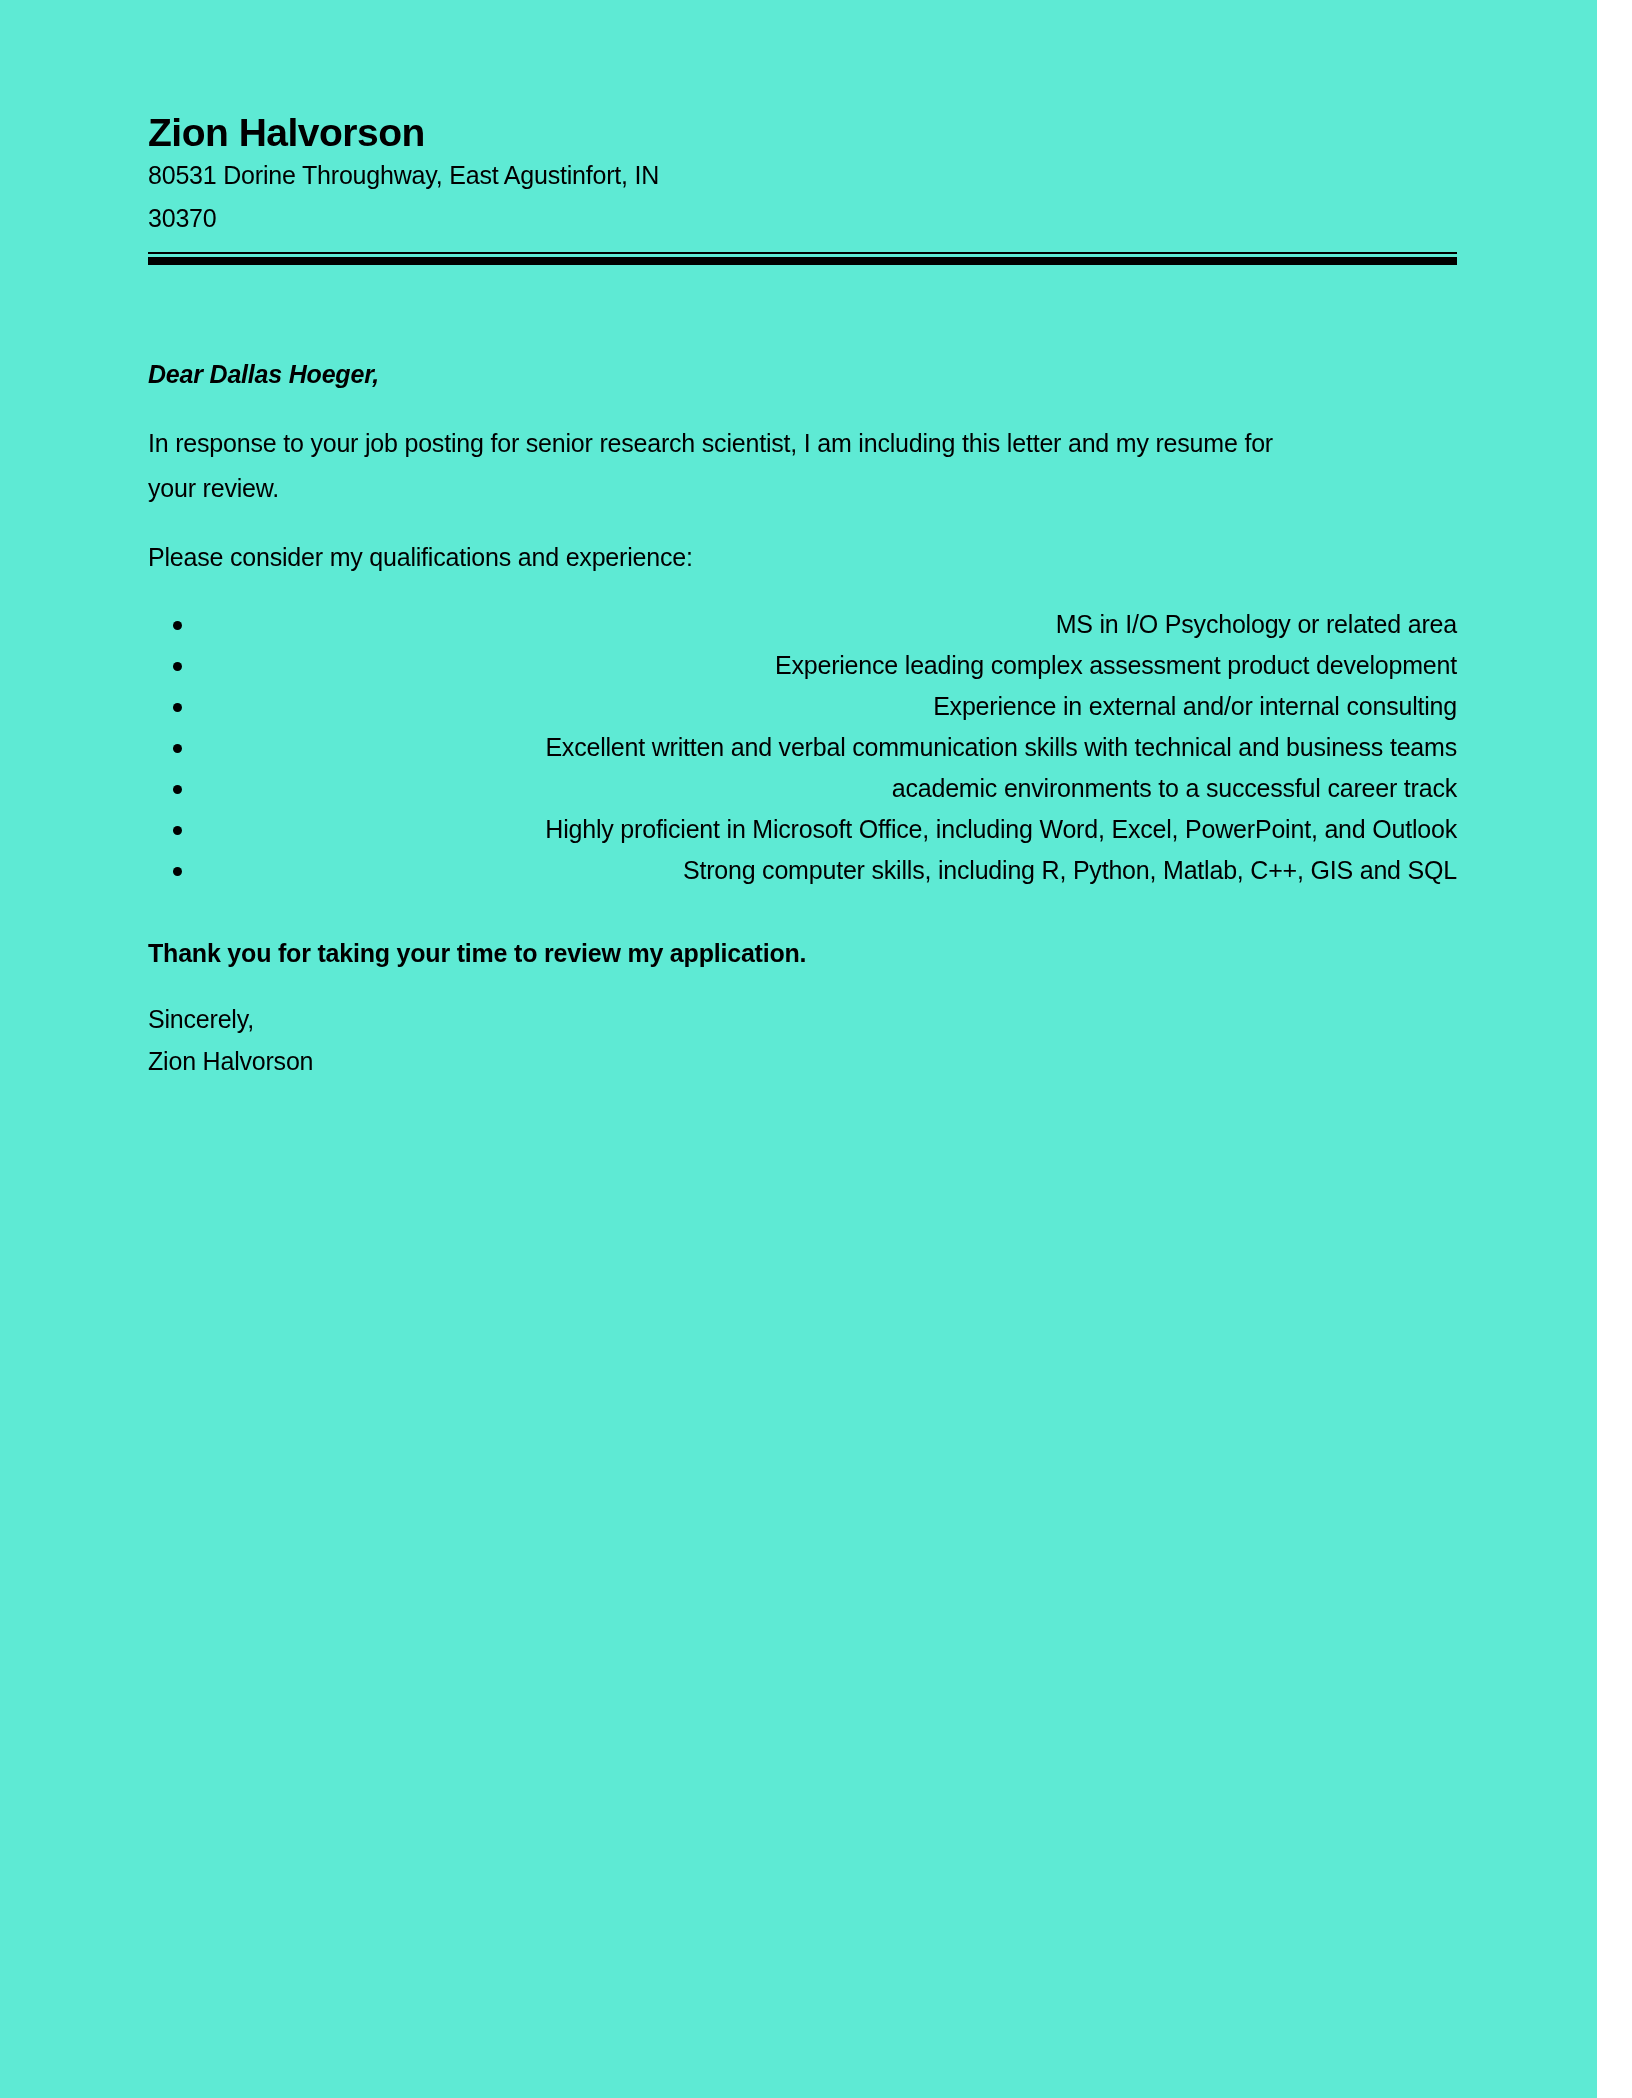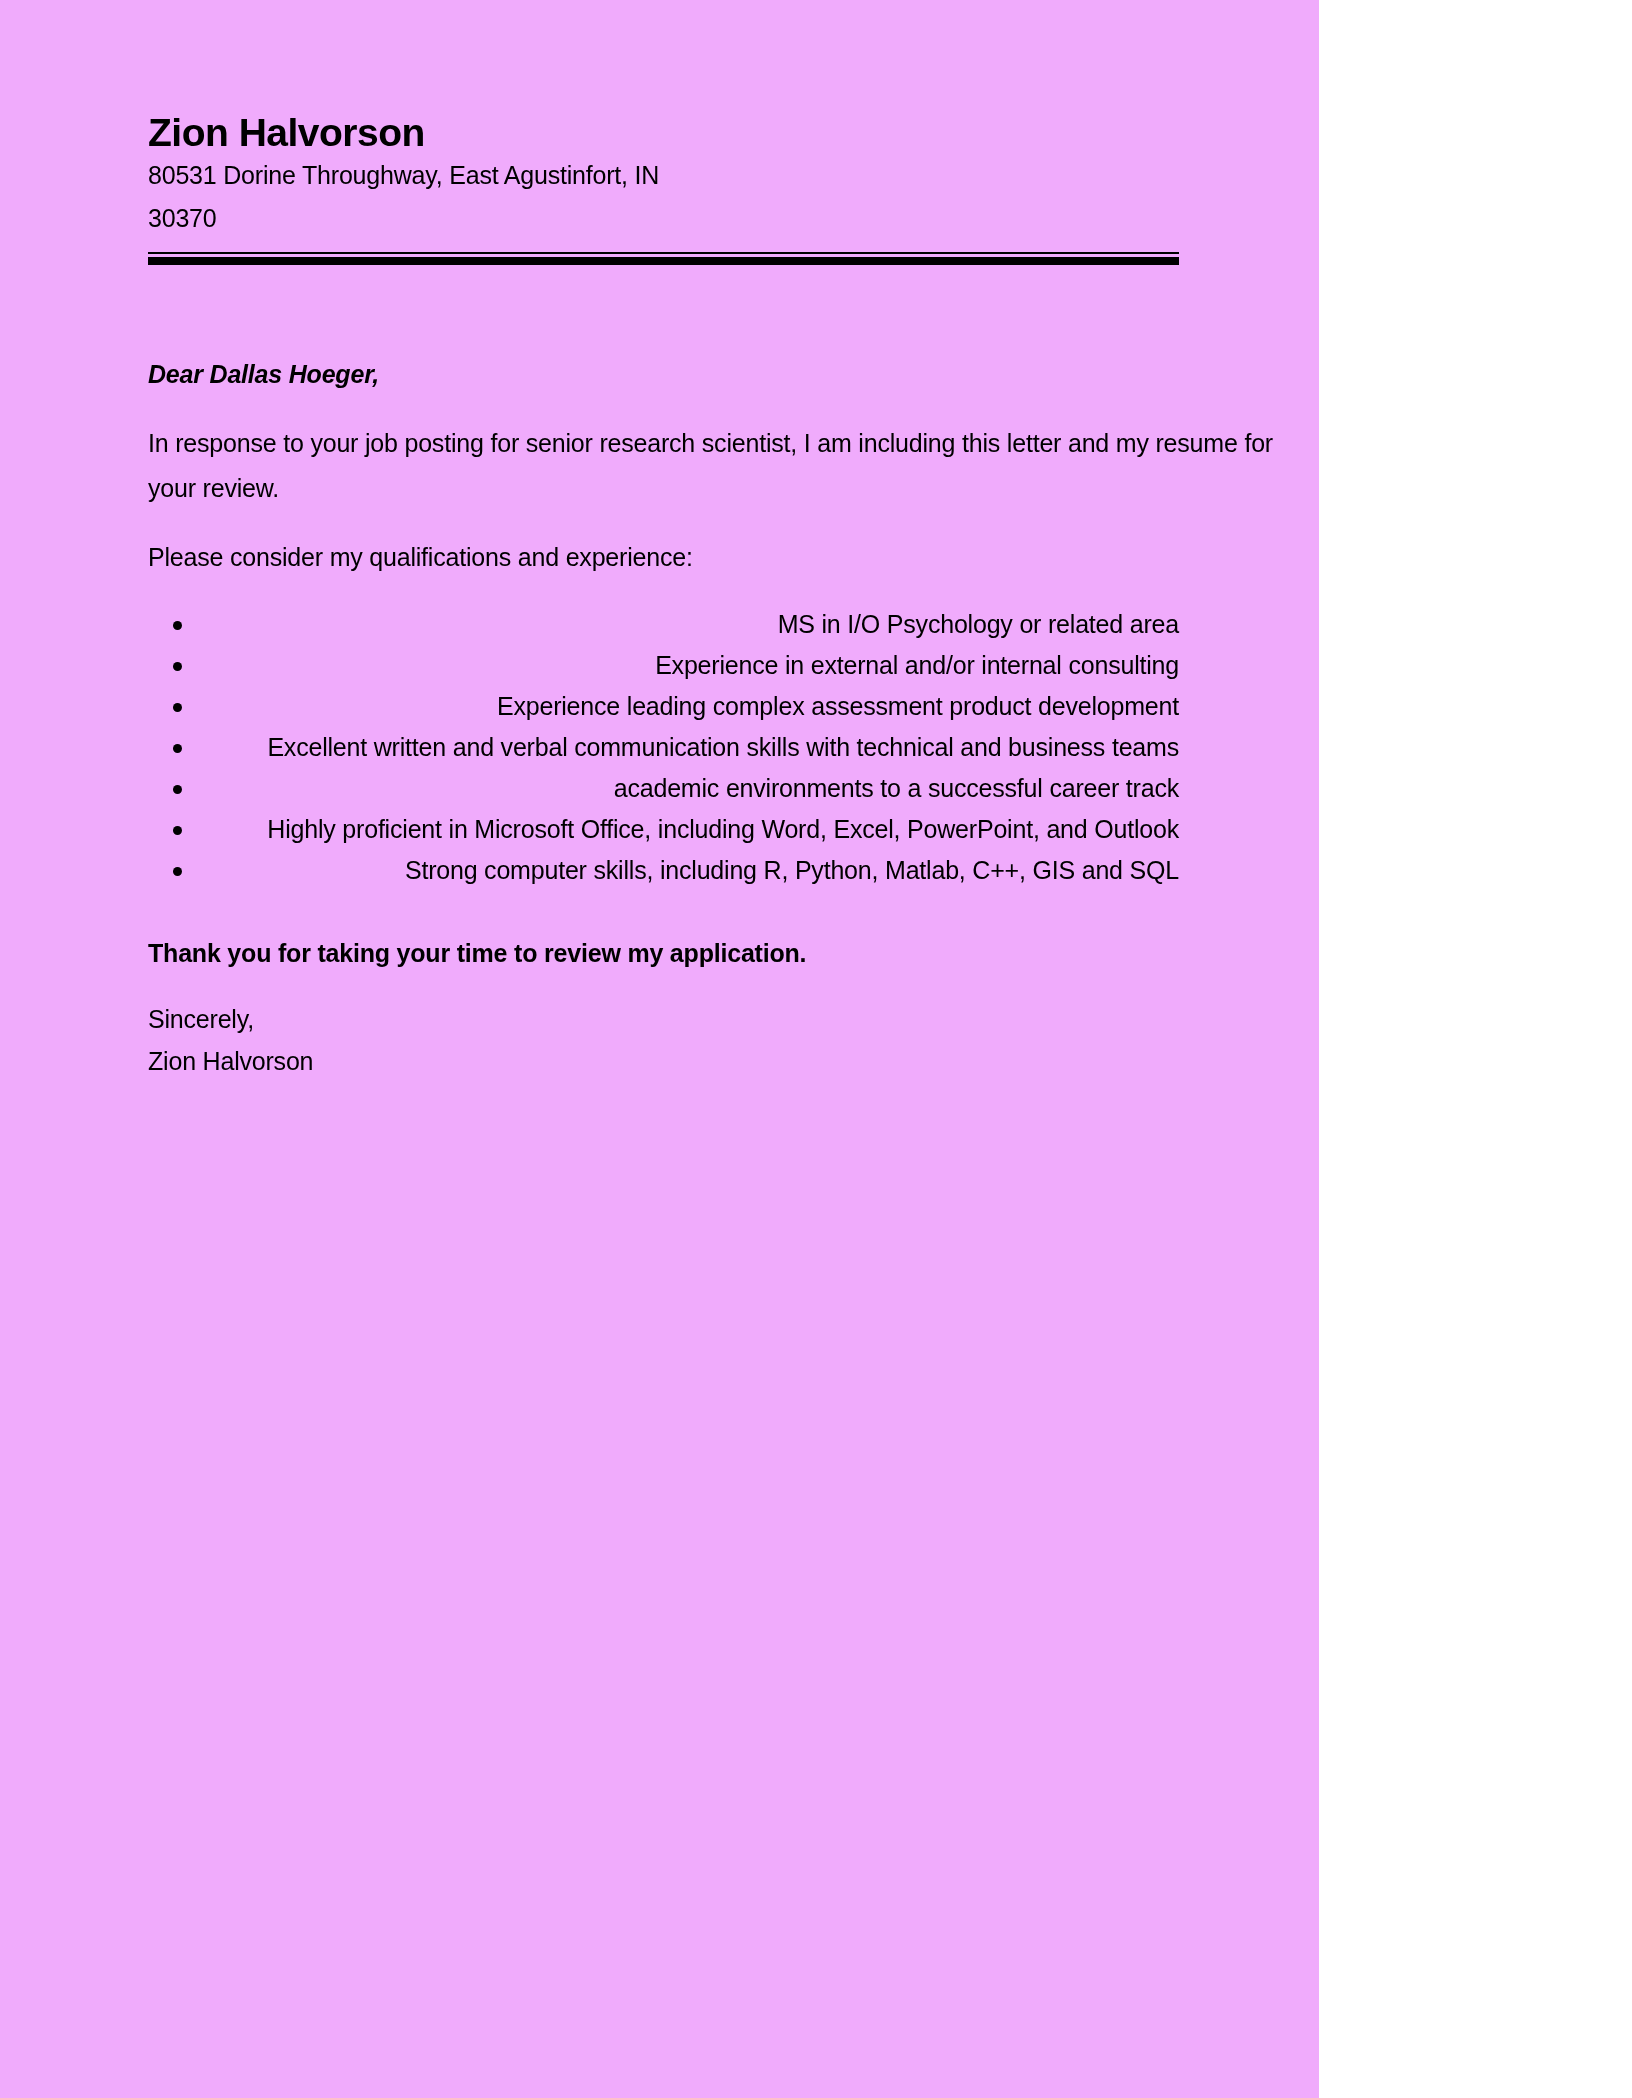--- a/index.html
+++ b/index.html
@@ -2,24 +2,24 @@
 <html><head>
 <meta charset="utf-8">
 <style>
   html, body {
     margin: 0;
     padding: 0;
     background: #ffffff;
   }
   .page {
     position: relative;
-    width: 1319px;
+    width: 1597px;
     height: 2098px;
     box-sizing: border-box;
-    background: #f0abfc;
+    background: #5eead4;
     color: #000000;
     font-family: "Liberation Sans", sans-serif;
     padding: 112px 140px 0 148px;
     letter-spacing: -0.2px;
     overflow: hidden;
   }
   .sender-name {
     margin: 0;
     font-size: 39px;
     line-height: 42px;
@@ -116,25 +116,25 @@
     <span class="ln">Please consider my qualifications and experience:</span>
   </p>
 
   <ul class="quals">
     <li>
       <span class="bullet-dot"></span>
       <span class="ln">MS in I/O Psychology or related area</span>
     </li>
     <li>
       <span class="bullet-dot"></span>
-      <span class="ln">Experience in external and/or internal consulting</span>
+      <span class="ln">Experience leading complex assessment product development</span>
     </li>
     <li>
       <span class="bullet-dot"></span>
-      <span class="ln">Experience leading complex assessment product development</span>
+      <span class="ln">Experience in external and/or internal consulting</span>
     </li>
     <li>
       <span class="bullet-dot"></span>
       <span class="ln">Excellent written and verbal communication skills with technical and business teams</span>
     </li>
     <li>
       <span class="bullet-dot"></span>
       <span class="ln">academic environments to a successful career track</span>
     </li>
     <li>

